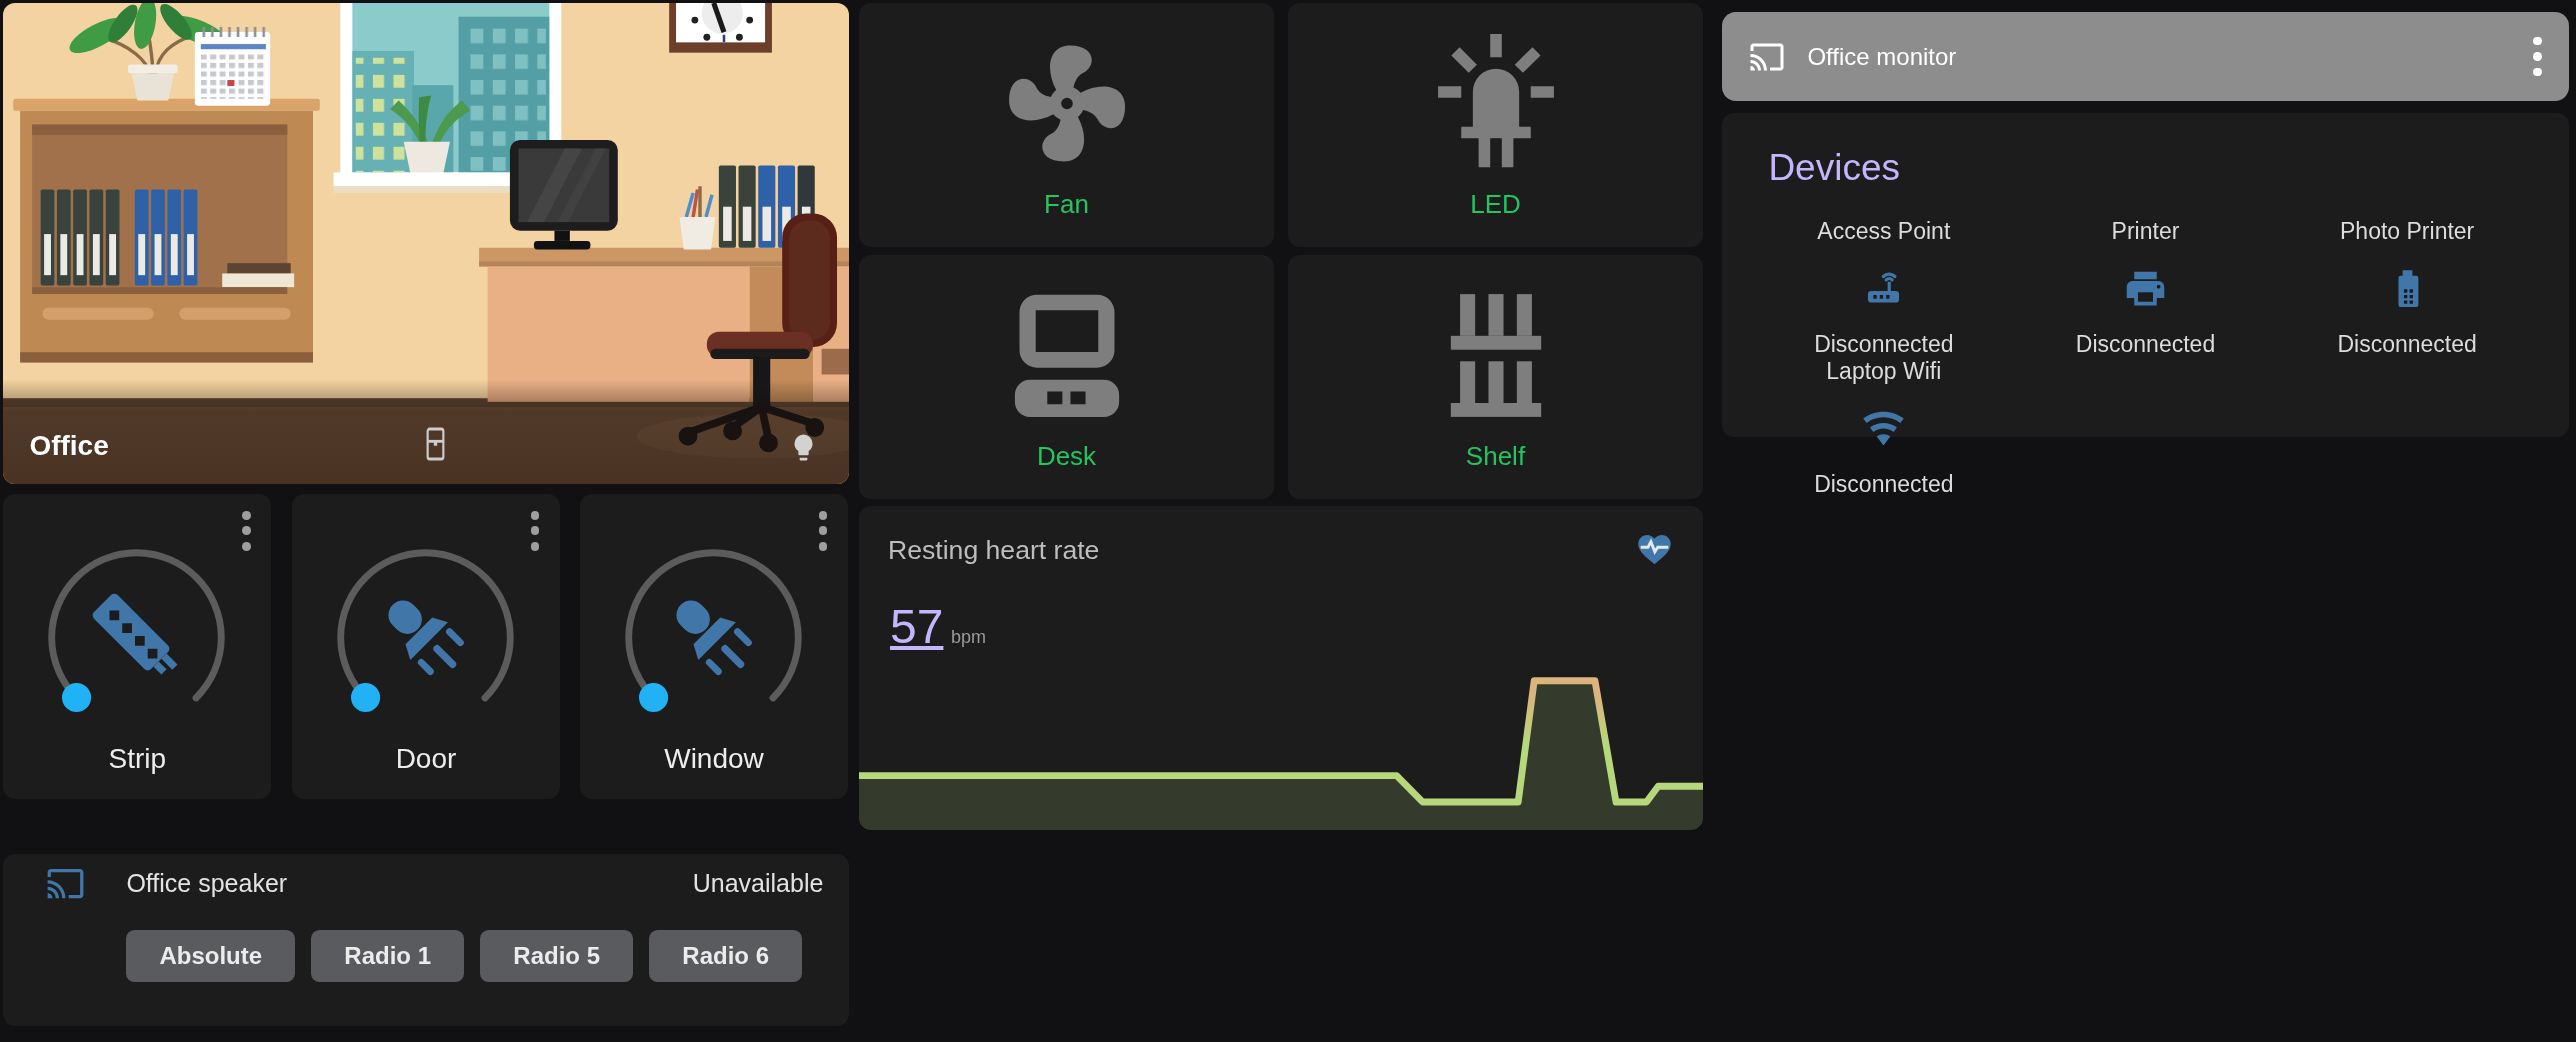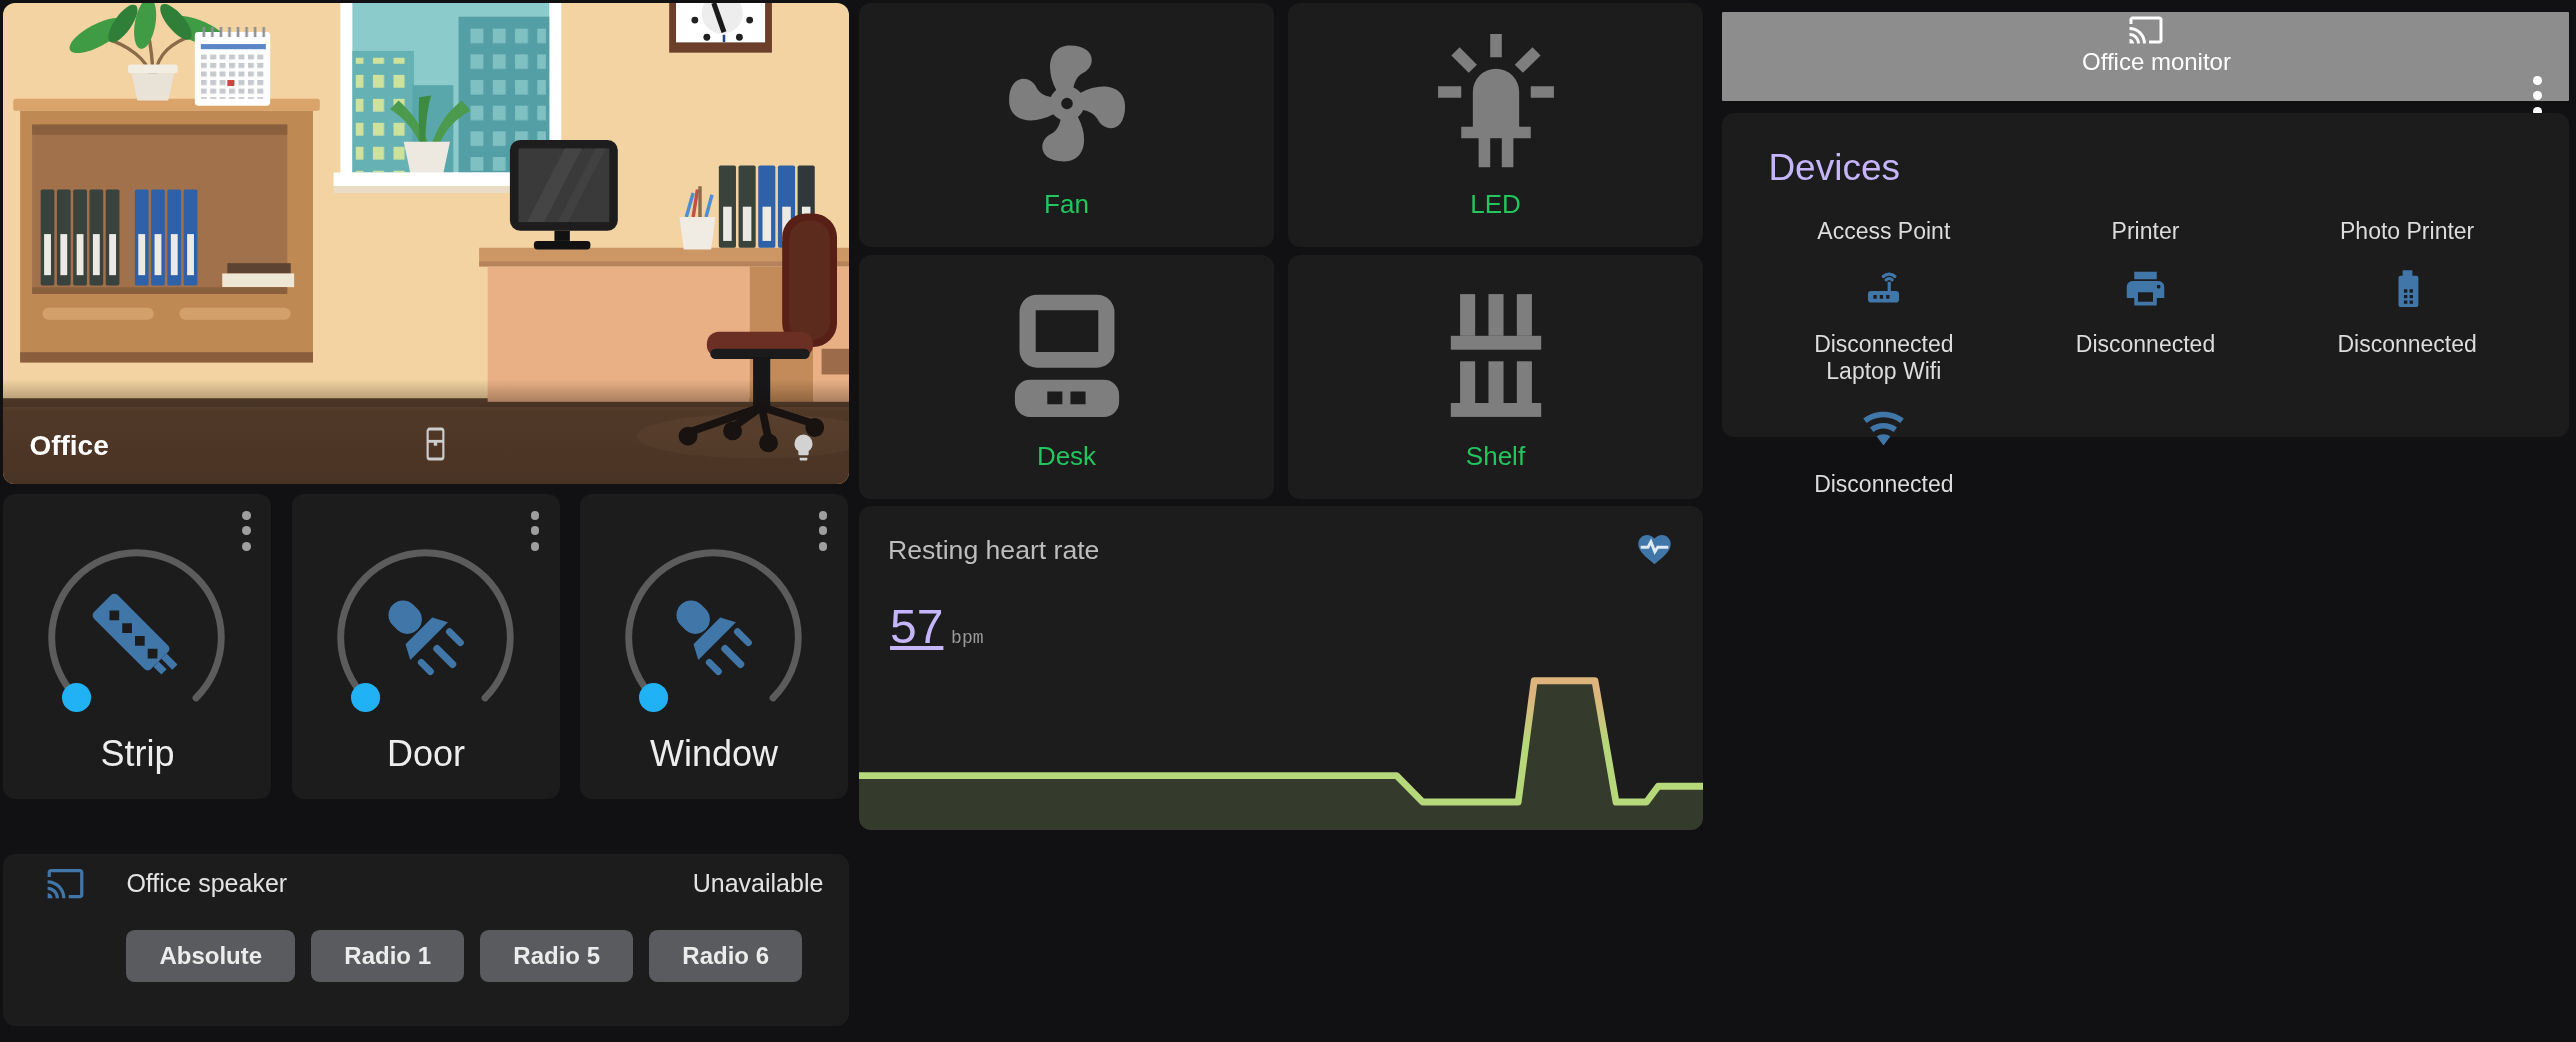--- a/index.html
+++ b/index.html
@@ -27,48 +27,48 @@
   .tile-label{position:absolute;bottom:27.4px;width:100%;text-align:center;font-size:26px;color:#22c55e;}
 
   
   .dial{width:268px;height:305px;}
   .dial-strip{left:3.4px;top:494px;}
   .dial-door{left:292px;top:494px;}
   .dial-window{left:580px;top:494px;}
   .dial-arc{position:absolute;left:35px;top:45px;}
   .dial-icon{position:absolute;left:82px;top:92px;width:103px;height:103px;}
   .dial-icon svg{width:103px;height:103px;display:block;}
-  .dial-label{position:absolute;bottom:24px;width:100%;text-align:center;font-size:36px;color:#ededed;}
+  .dial-label{position:absolute;bottom:24px;width:100%;text-align:center;font-size:28px;color:#ededed;}
   .dots{position:absolute;top:17px;right:20.6px;display:flex;flex-direction:column;gap:6.9px;cursor:pointer;}
   .dots span{width:8.6px;height:8.6px;border-radius:50%;background:#9e9e9e;}
   .dots-white span{background:#ffffff;}
 
   
   .heart-card{left:859px;top:506px;width:844px;height:324px;overflow:hidden;}
   .hr-title{position:absolute;left:29px;top:29px;font-size:26.6px;color:#bdbdbd;}
   .hr-icon{position:absolute;right:29px;top:24px;width:39px;height:39px;}
   .hr-value-row{position:absolute;left:31px;top:93px;display:flex;align-items:baseline;gap:7.7px;}
   .hr-value{font-size:48px;color:#c4b5fd;text-decoration:underline;}
-  .hr-unit{font-size:18px;color:#9a9a9a;font-family:Liberation Mono, monospace;}
+  .hr-unit{font-size:18px;color:#9a9a9a;}
   .hr-chart{position:absolute;left:0;bottom:0;width:844px;height:172px;display:block;}
 
   
   .speaker-card{left:3.4px;top:854px;width:846px;height:172px;}
   .sp-row{position:absolute;left:43px;top:6.9px;right:26px;height:45px;display:flex;align-items:center;}
   .sp-icon svg{width:39px;height:39px;display:block;}
   .sp-title{margin-left:41px;font-size:25px;color:#e3e3e3;}
   .sp-status{margin-left:auto;font-size:25px;color:#e3e3e3;}
   .sp-buttons{position:absolute;left:123px;top:76px;display:flex;gap:16.3px;}
   .sp-btn{height:52px;padding:0 33px;border:none;border-radius:8.6px;background:#595b5e;
           color:#ececec;font-size:24px;font-weight:bold;font-family:"Liberation Sans",sans-serif;
           display:flex;align-items:center;cursor:pointer;}
 
   
-  .media-header{left:1722px;top:12px;width:847px;height:89px;background:#8d8d8d;border-radius:1px;
-                display:flex;align-items:center;padding:0 27.4px;cursor:pointer;flex-direction:column;}
+  .media-header{left:1722px;top:12px;width:847px;height:89px;background:#8d8d8d;border-radius:14px;
+                display:flex;align-items:center;padding:0 27.4px;cursor:pointer;}
   .mh-icon svg{width:36px;height:36px;display:block;}
   .mh-title{margin-left:22px;font-size:24px;color:#ffffff;}
   .media-header .dots{position:static;margin-left:auto;}
 
   
   .devices-card{left:1722px;top:113px;width:847px;height:324px;padding:34px 31px 0 31px;}
   .dev-title{font-size:37px;color:#c4b5fd;padding-left:15.4px;}
   .dev-grid{display:grid;grid-template-columns:repeat(3,1fr);margin-top:29px;}
   .dev-cell{display:flex;flex-direction:column;align-items:center;gap:20.6px;cursor:pointer;}
   .dev-name,.dev-status{font-size:23px;color:#dcdcdc;text-align:center;}

